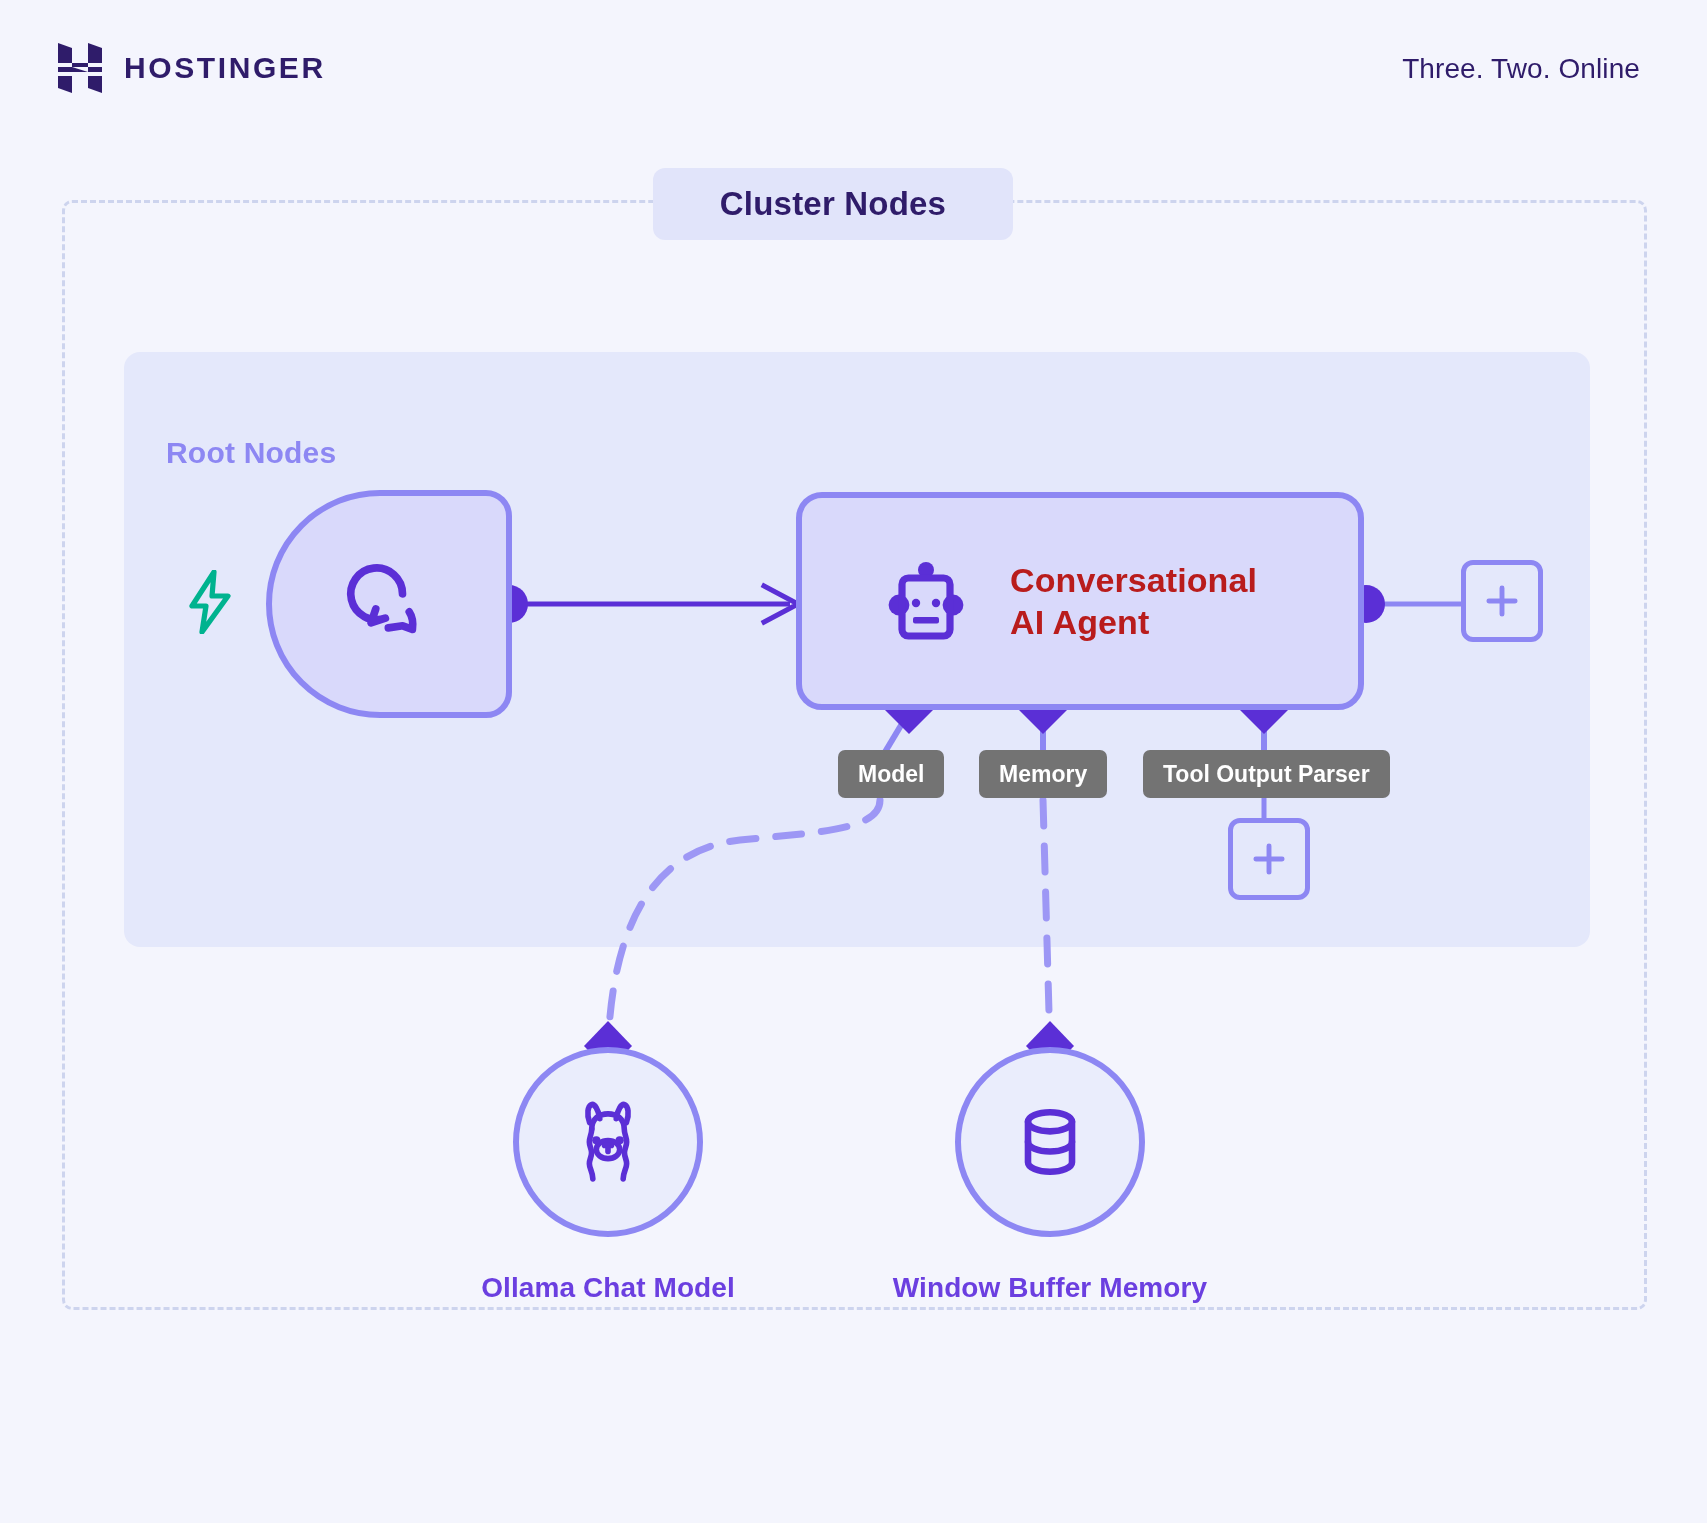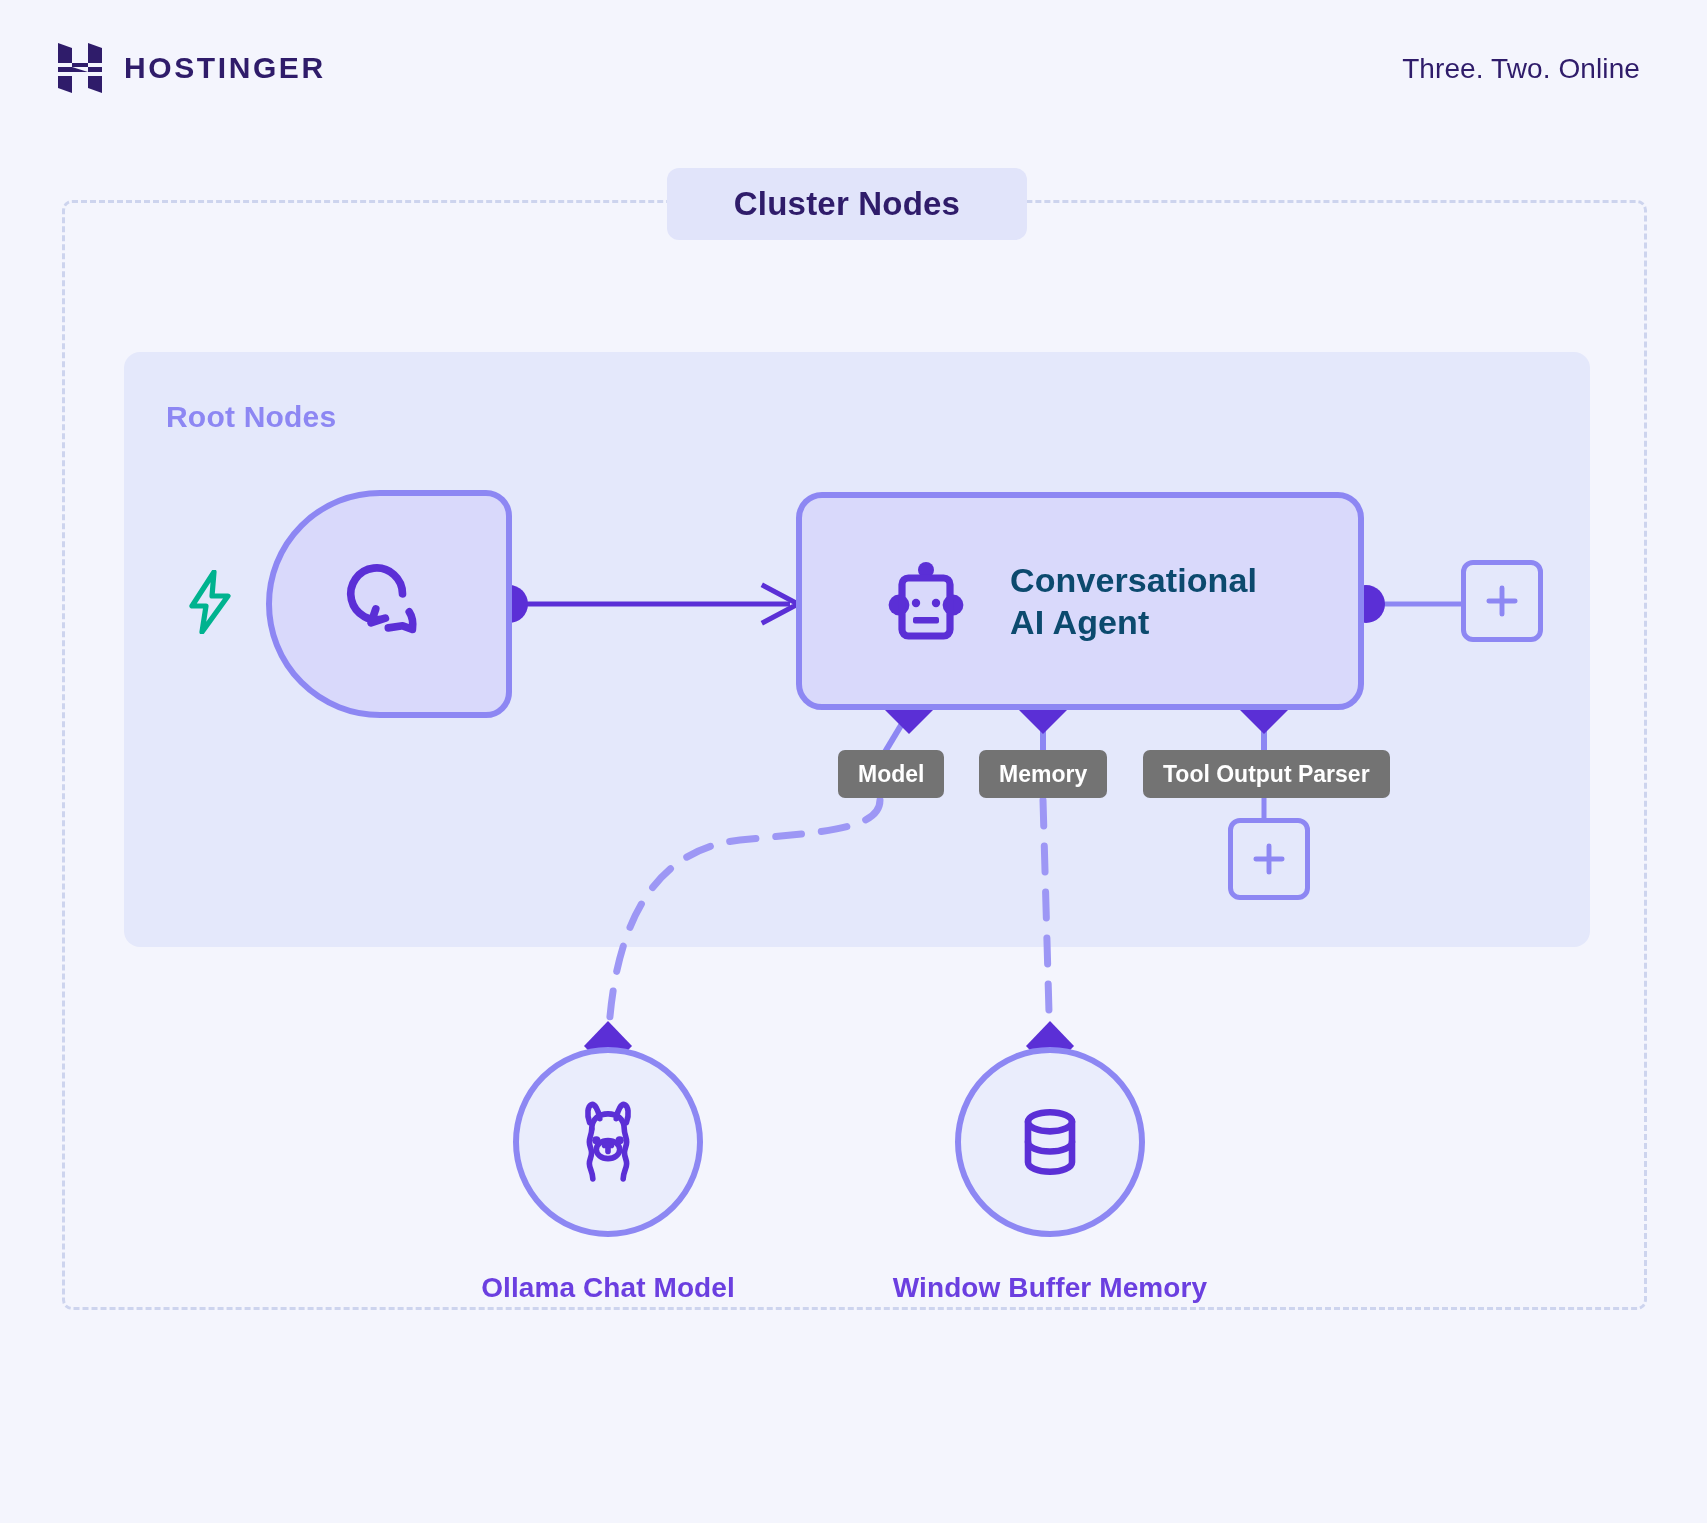--- a/index.html
+++ b/index.html
@@ -23,36 +23,36 @@
     font-size: 28px; color: #2f1c6a; letter-spacing: .1px;
   }
 
   
   .cluster-frame {
     position: absolute; left: 62px; top: 200px;
     width: 1585px; height: 1110px;
     border: 3px dashed #cdd4ee; border-radius: 10px;
   }
   .cluster-badge {
-    position: absolute; left: 667px; top: 168px;
+    position: absolute; left: 653px; top: 168px;
     width: 360px; height: 72px;
     background: #e1e4fa; border-radius: 12px;
     display: flex; align-items: center; justify-content: center;
     font-size: 33px; font-weight: bold; color: #2f1c6a; letter-spacing: .2px;
   }
 
   
   .panel {
     position: absolute; background: #e4e8fb; border-radius: 16px;
   }
   .panel-root { left: 124px; top: 352px; width: 1466px; height: 595px; }
   .panel-sub  { left: 124px; top: 965px; width: 1466px; height: 425px; }
   .panel-title {
     position: absolute; font-size: 30px; font-weight: bold;
-    color: #8d87f3; letter-spacing: .2px;
+    color: #8d87f3; letter-spacing: .2px; margin-top: 36px;
   }
   .panel-root .panel-title { left: 42px; top: 48px; }
   .panel-sub  .panel-title { left: 42px; top: 48px; }
 
   
   .wires { position: absolute; left: 0; top: 0; width: 1707px; height: 1523px; pointer-events: none; }
 
   
   .trigger-node {
     position: absolute; left: 266px; top: 490px; width: 246px; height: 228px;
@@ -67,21 +67,21 @@
   }
   .bolt-icon { position: absolute; left: 186px; top: 570px; width: 48px; height: 64px; }
 
   
   .agent-node {
     position: absolute; left: 796px; top: 492px; width: 568px; height: 218px;
     background: #d9d9fb; border: 6px solid #8d87f3; border-radius: 26px;
     display: flex; align-items: center; gap: 36px; padding-left: 76px;
   }
   .agent-title {
-    font-size: 34px; font-weight: bold; color: #0c4a6e;
+    font-size: 34px; font-weight: bold; color: #b91c1c;
     line-height: 1.24; letter-spacing: .1px;
   }
 
   
   .chip {
     position: absolute; height: 48px; background: #737373; border-radius: 7px;
     color: #ffffff; font-size: 23px; font-weight: bold;
     display: flex; align-items: center; justify-content: center;
     padding: 18px 20px; white-space: nowrap;
   }

